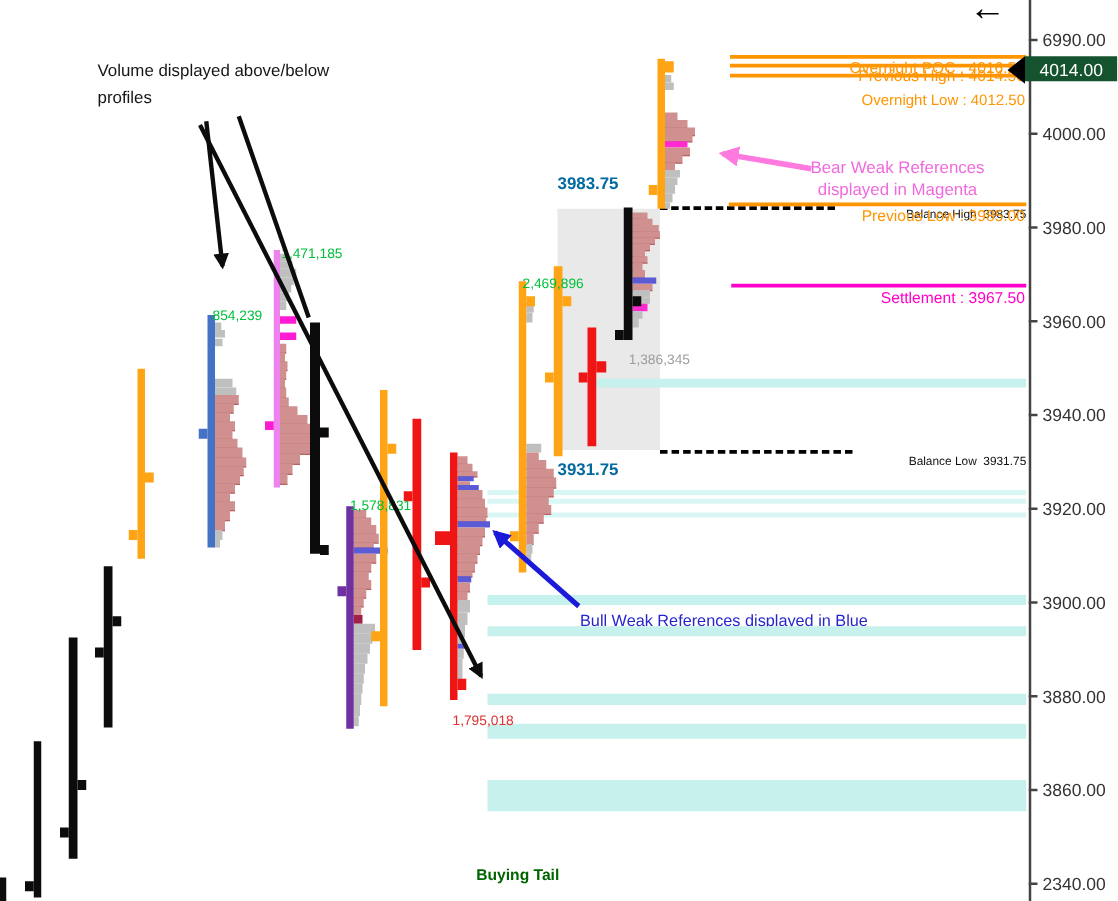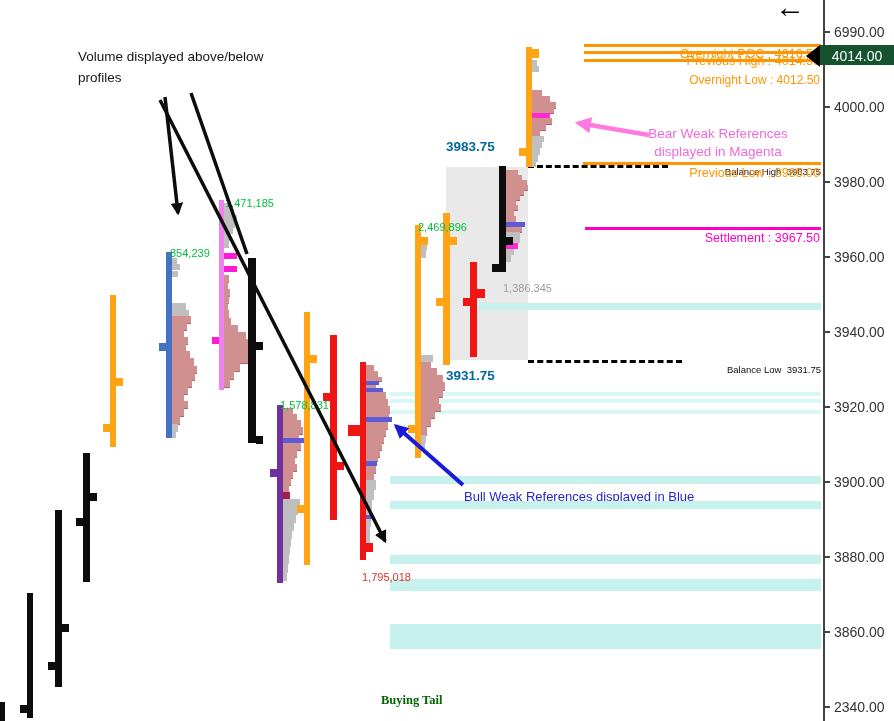--- a/index.html
+++ b/index.html
@@ -2,21 +2,21 @@
 <html><head>
 <meta charset="utf-8">
 <style>
   html,body{margin:0;padding:0;background:#fff;}
   #chart{position:relative;width:894px;height:721px;background:#ffffff;overflow:hidden;
          font-family:"Liberation Sans",sans-serif;}
   .abs{position:absolute;}
   .note{position:absolute;font-size:13.5px;color:#161616;line-height:21px;}
   #bear-note{left:626px;top:125px;width:184px;text-align:center;color:#F06ADD;line-height:18px;}
   #bull-note{left:464px;top:486px;color:#2525CD;font-size:13px;}
-  #buying-tail{left:381px;top:690px;color:#006400;font-weight:bold;font-size:12.5px;font-family:Liberation Serif, serif;}
+  #buying-tail{left:381px;top:690px;color:#006400;font-weight:bold;font-size:12.5px;}
   .bold-price{position:absolute;font-weight:bold;font-size:13.5px;color:#0369a1;}
   #label-3983{left:446px;top:139px;}
   #label-3931{left:446px;top:368px;}
   .balance-label{position:absolute;right:73px;font-size:9.5px;color:#111;white-space:pre;}
   #balance-high-label{top:166px;}
   #balance-low-label{top:364px;}
   #back-arrow{position:absolute;left:775px;top:-10px;font-size:30px;font-weight:600;color:#000;cursor:pointer;}
   .axis-label{position:absolute;left:834px;font-size:14px;color:#333;}
   .vol-label{position:absolute;font-size:11px;white-space:nowrap;}
   #price-box{position:absolute;left:820px;top:45px;width:74px;height:20px;background:#14532d;color:#fff;

